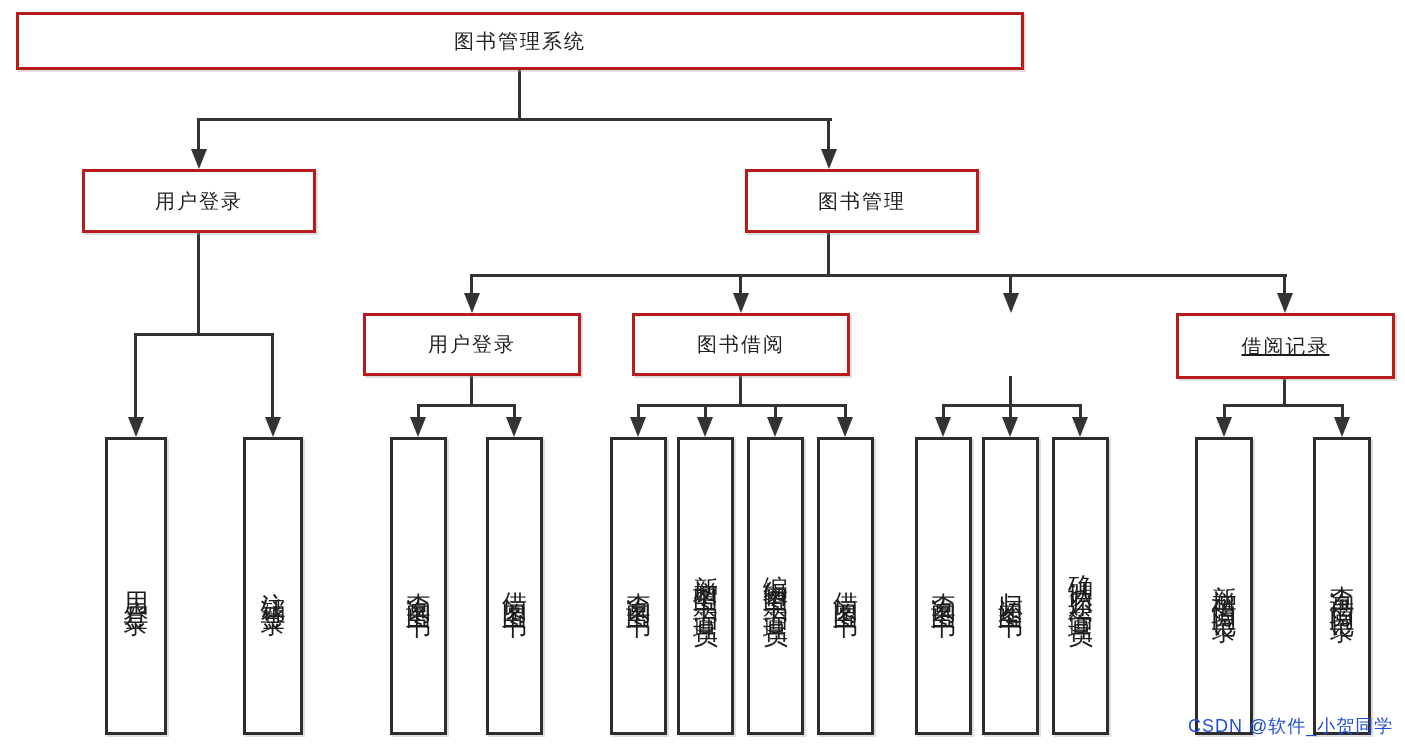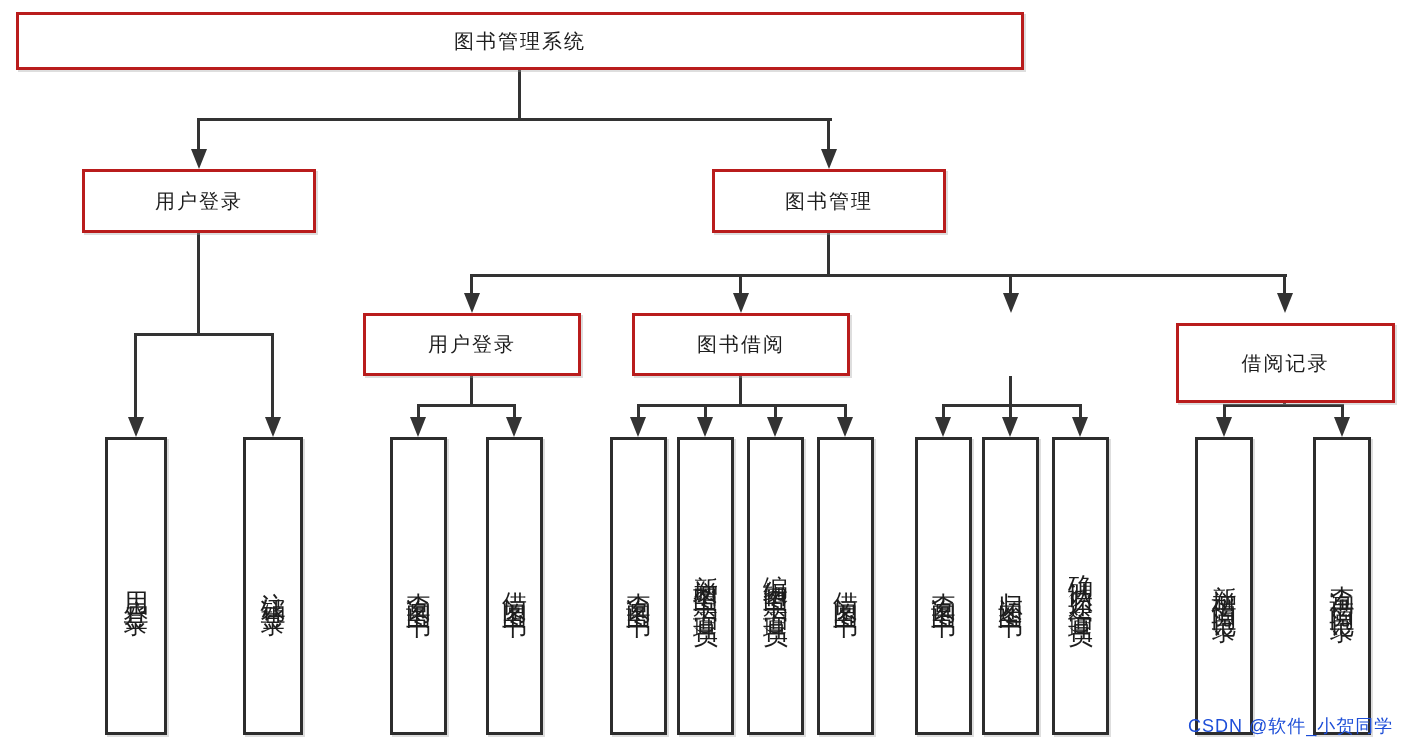--- a/index.html
+++ b/index.html
@@ -104,31 +104,31 @@
   <div class="ln" style="left:1341px; top:404px; width:3px; height:16px;"></div>
   <div class="ar" style="left:1334px; top:417px;"></div>
 
   <div class="hbox" style="left:16px; top:12px; width:1008px; height:58px;">
     <span>图书管理系统</span>
   </div>
 
   <div class="hbox" style="left:82px; top:169px; width:234px; height:64px;">
     <span>用户登录</span>
   </div>
-  <div class="hbox" style="left:712px; top:169px; width:234px; height:64px;">
+  <div class="hbox" style="left:745px; top:169px; width:234px; height:64px;">
     <span>图书管理</span>
   </div>
 
   <div class="hbox" style="left:363px; top:313px; width:218px; height:63px;">
     <span>用户登录</span>
   </div>
   <div class="hbox" style="left:632px; top:313px; width:218px; height:63px;">
     <span>图书借阅</span>
   </div>
-  <div class="hbox" style="left:1176px; top:323px; width:219px; height:80px;">
+  <div class="hbox" style="left:1176px; top:313px; width:219px; height:66px;text-decoration:underline;">
     <span>借阅记录</span>
   </div>
 
   <div class="vbox" style="left:105px; width:62px;">
     <span>用户登录</span>
   </div>
   <div class="vbox" style="left:243px; width:60px;">
     <span>注销登录</span>
   </div>
 

